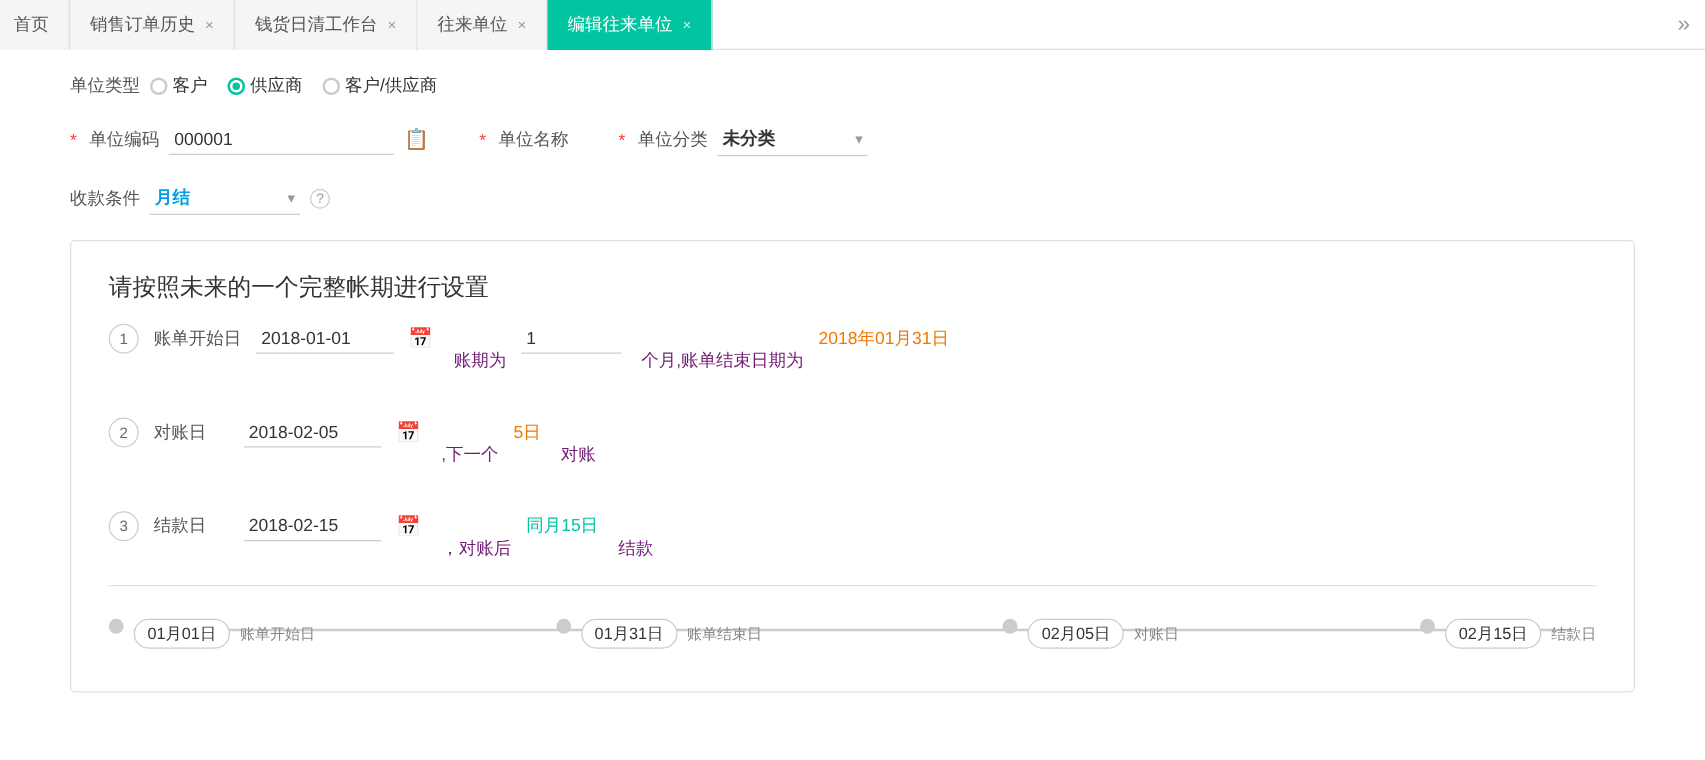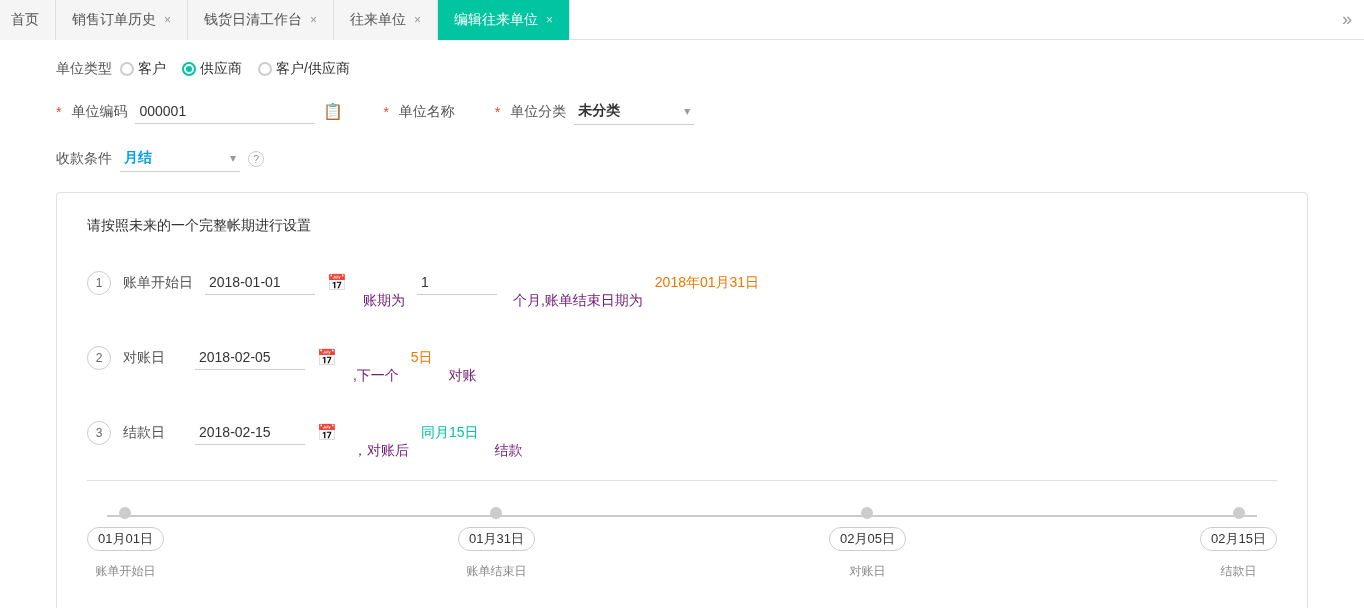--- a/index.html
+++ b/index.html
@@ -135,22 +135,21 @@
 
     
     .info-card {
       border: 1px solid #e0e0e0;
       border-radius: 4px;
       padding: 24px 30px;
       margin-bottom: 20px;
     }
     .info-card-title {
       color: #333;
-      margin-bottom: 20px;
-      font-size: 14px;
+      font-size: 19px;
     }
 
     
     .step-row {
       display: flex;
       align-items: center;
       margin-bottom: 20px;
       gap: 12px;
     }
     .step-number {
@@ -213,22 +212,22 @@
     }
     .timeline-points {
       display: flex;
       justify-content: space-between;
       width: 100%;
       position: relative;
       z-index: 1;
     }
     .timeline-point {
       display: flex;
-      flex-direction: column;
-      align-items: center;
+      flex-direction: row;
+      align-items: flex-start;
       gap: 8px;
     }
     .timeline-dot {
       width: 12px; height: 12px;
       border-radius: 50%;
       background: #ccc;
       border: 2px solid #ccc;
     }
     .timeline-label-box {
       border: 1px solid #ccc;

